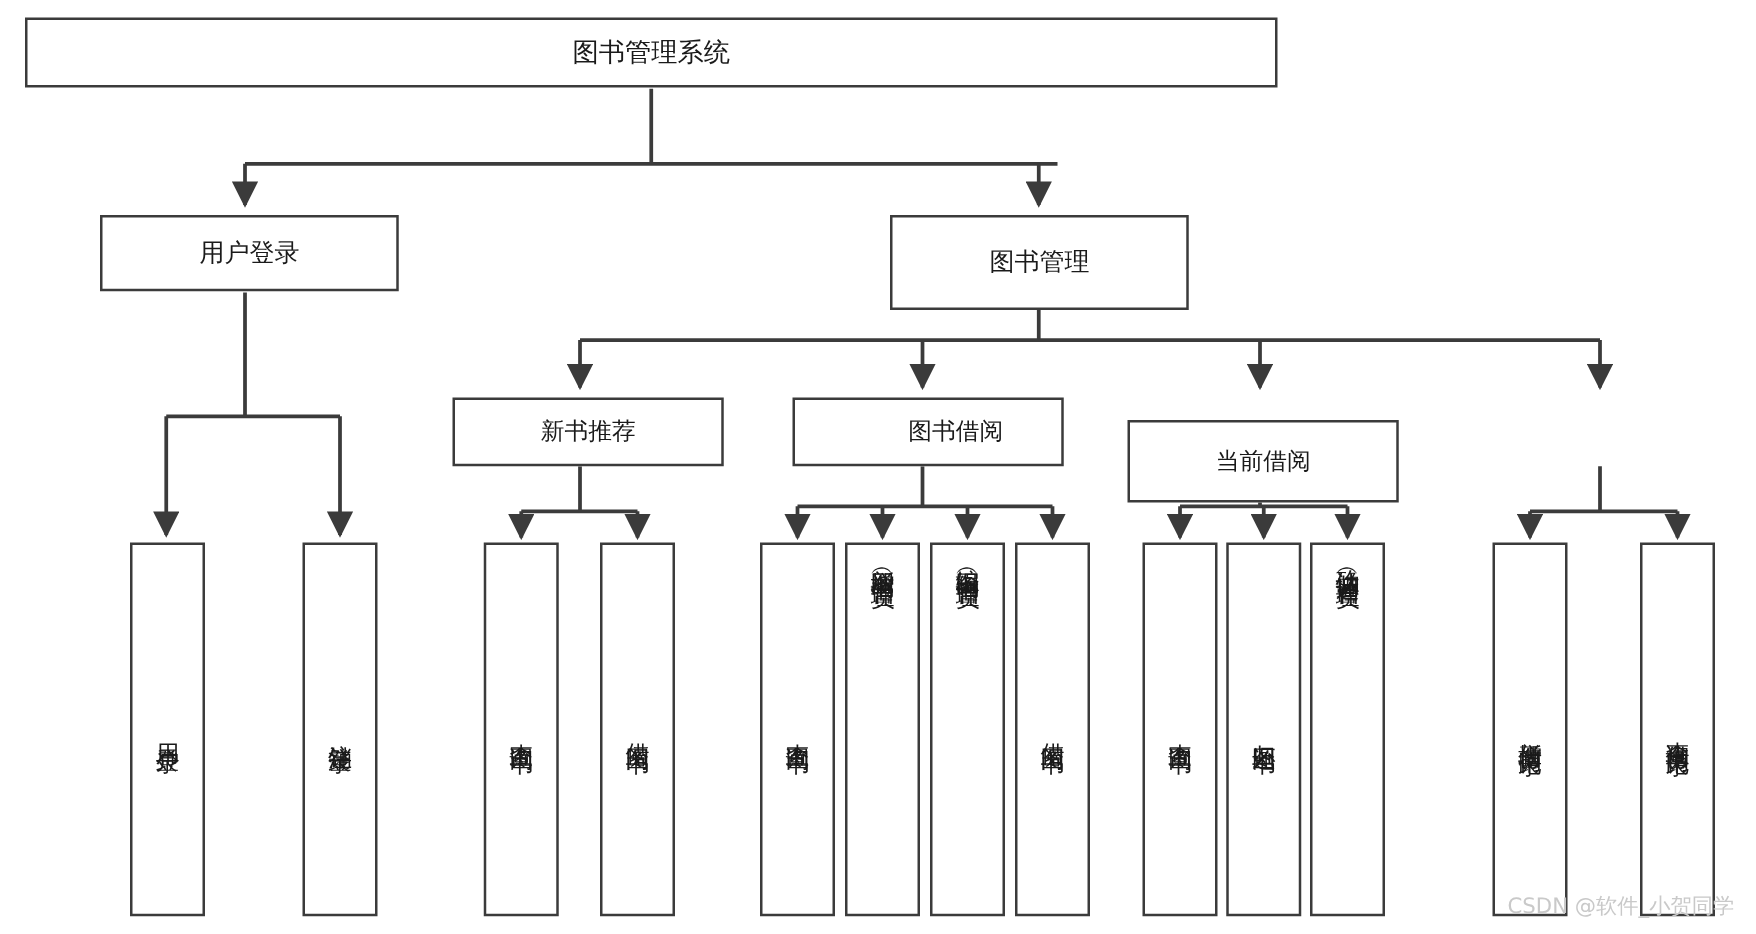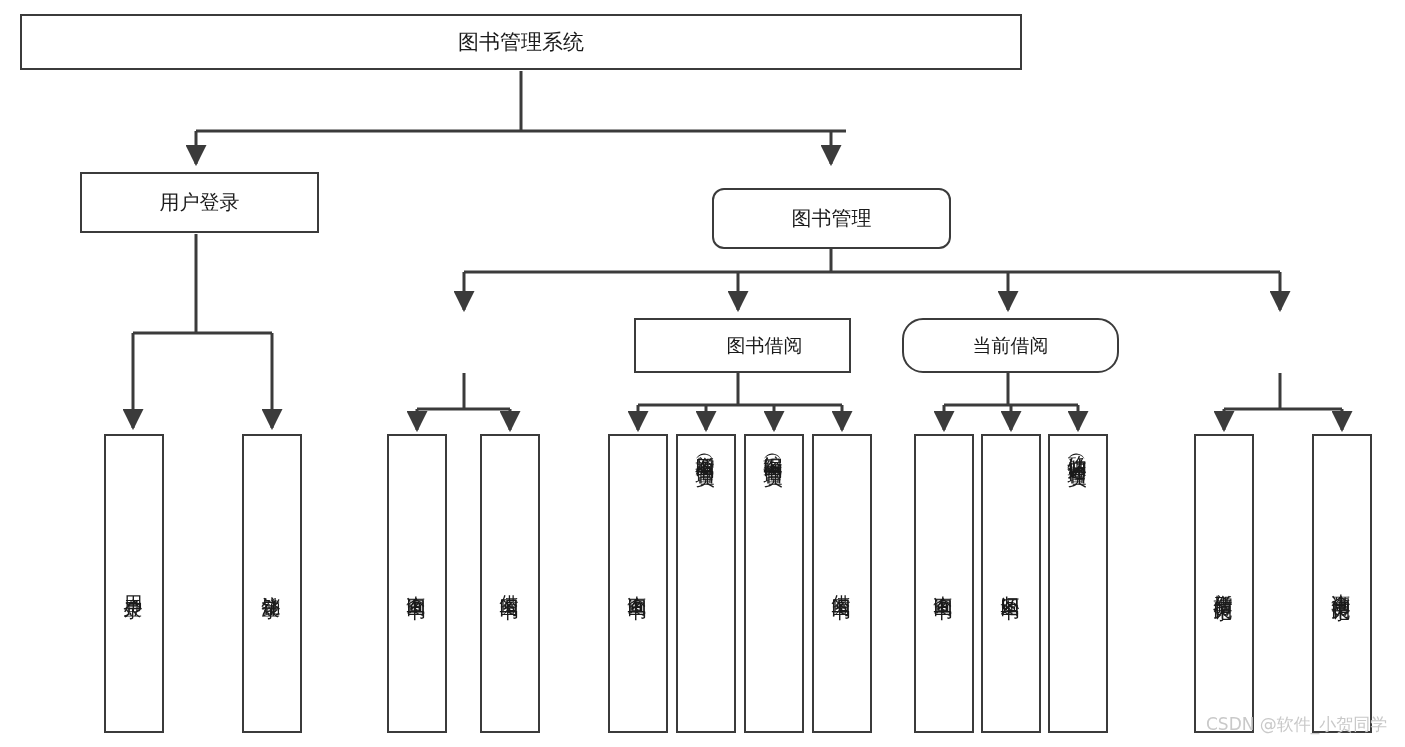--- a/index.html
+++ b/index.html
@@ -107,24 +107,25 @@
       <path d="M 1280 373 L 1280 409"></path>
       <path d="M 1224 409 L 1342 409"></path>
       <path d="M 1224 409 L 1224 430" marker-end="url(#arrow)"></path>
       <path d="M 1342 409 L 1342 430" marker-end="url(#arrow)"></path>
     </g>
   </svg>
 
   <div class="node root" style="left:20px;top:14px;width:1002px;height:56px;">图书管理系统</div>
 
   <div class="node lvl1" style="left:80px;top:172px;width:239px;height:61px;">用户登录</div>
-  <div class="node lvl1" style="left:712px;top:188px;width:239px;height:61px;border-radius:12px;">图书管理</div>
+  <div class="node lvl1" style="left:712px;top:172px;width:239px;height:76px;">图书管理</div>
 
+  <div class="node lvl2" style="left:362px;top:318px;width:217px;height:55px;">新书推荐</div>
   <div class="node lvl2" style="left:634px;top:318px;width:217px;height:55px;padding-left:44px;">图书借阅</div>
-  <div class="node lvl2" style="left:902px;top:318px;width:217px;height:55px;border-radius:21px;">当前借阅</div>
+  <div class="node lvl2" style="left:902px;top:336px;width:217px;height:66px;">当前借阅</div>
 
   <div class="leaf" style="left:104px;top:434px;width:60px;height:299px;">用户登录</div>
   <div class="leaf" style="left:242px;top:434px;width:60px;height:299px;">注销登录</div>
 
   <div class="leaf" style="left:387px;top:434px;width:60px;height:299px;">查询图书</div>
   <div class="leaf" style="left:480px;top:434px;width:60px;height:299px;">借阅图书</div>
 
   <div class="leaf" style="left:608px;top:434px;width:60px;height:299px;">查询图书</div>
   <div class="leaf top" style="left:676px;top:434px;width:60px;height:299px;">新增图书（管理员）</div>
   <div class="leaf top" style="left:744px;top:434px;width:60px;height:299px;">编辑图书（管理员）</div>

